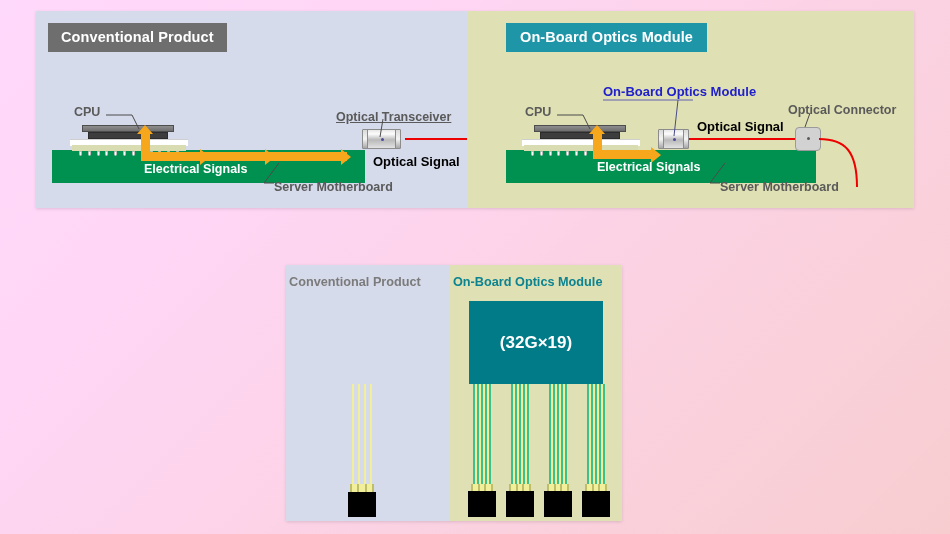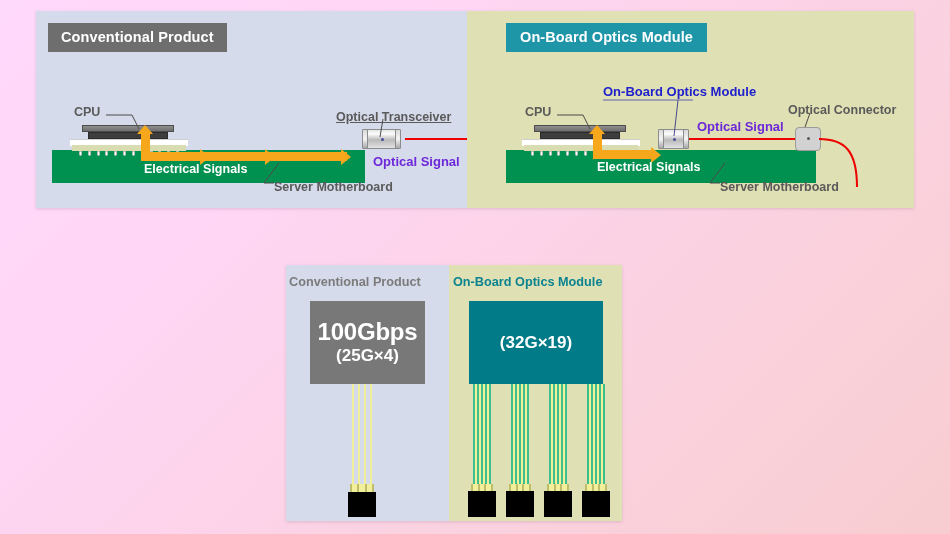--- a/index.html
+++ b/index.html
@@ -106,21 +106,21 @@
     box-sizing: border-box;
   }
 
   .label {
     position: absolute;
     font-weight: bold;
     white-space: nowrap;
     font-size: 12.5px;
     color: #5a5a5a;
   }
-  .label.red { color: #6d28d9; font-size: 13px; }
+  .label.red { color: #000000; font-size: 13px; }
   .label.blue { color: #2020cc; font-size: 13px; }
   .label.white { color: #ffffff; font-size: 12.5px; }
   .leader { position: absolute; }
 
   .transceiver {
     position: absolute;
     background: linear-gradient(180deg,#e7e7e7 0%, #fdfdfd 22%, #b9b9b9 55%, #e2e2e2 100%);
     border: 1px solid #8c8c8c;
     border-radius: 2px;
     box-sizing: border-box;
@@ -384,24 +384,20 @@
       <polyline points="18,0 3,20 13,20" fill="none" stroke="#4a4a4a" stroke-width="1"></polyline>
     </svg>
   </div>
 </div>
 
 <div id="bottom-figure">
 
   <div class="bot-panel" id="bot-conventional">
     <div class="bot-heading" id="bot-heading-conv">Conventional Product</div>
 
-    <div class="speed-box" id="speed-box-conv">
-      <div class="speed-main">100Gbps</div>
-      <div class="speed-sub">(25G×4)</div>
-    </div>
 
     <div class="ribbon plain" style="left:66px; top:119px; width:20px; height:102px;">
       <i></i>
         <i></i>
         <i></i>
         <i></i>
     </div>
     <div class="ferrule" style="left:64px; top:219px; width:24px; height:8px;">
       <i></i>
         <i></i>

